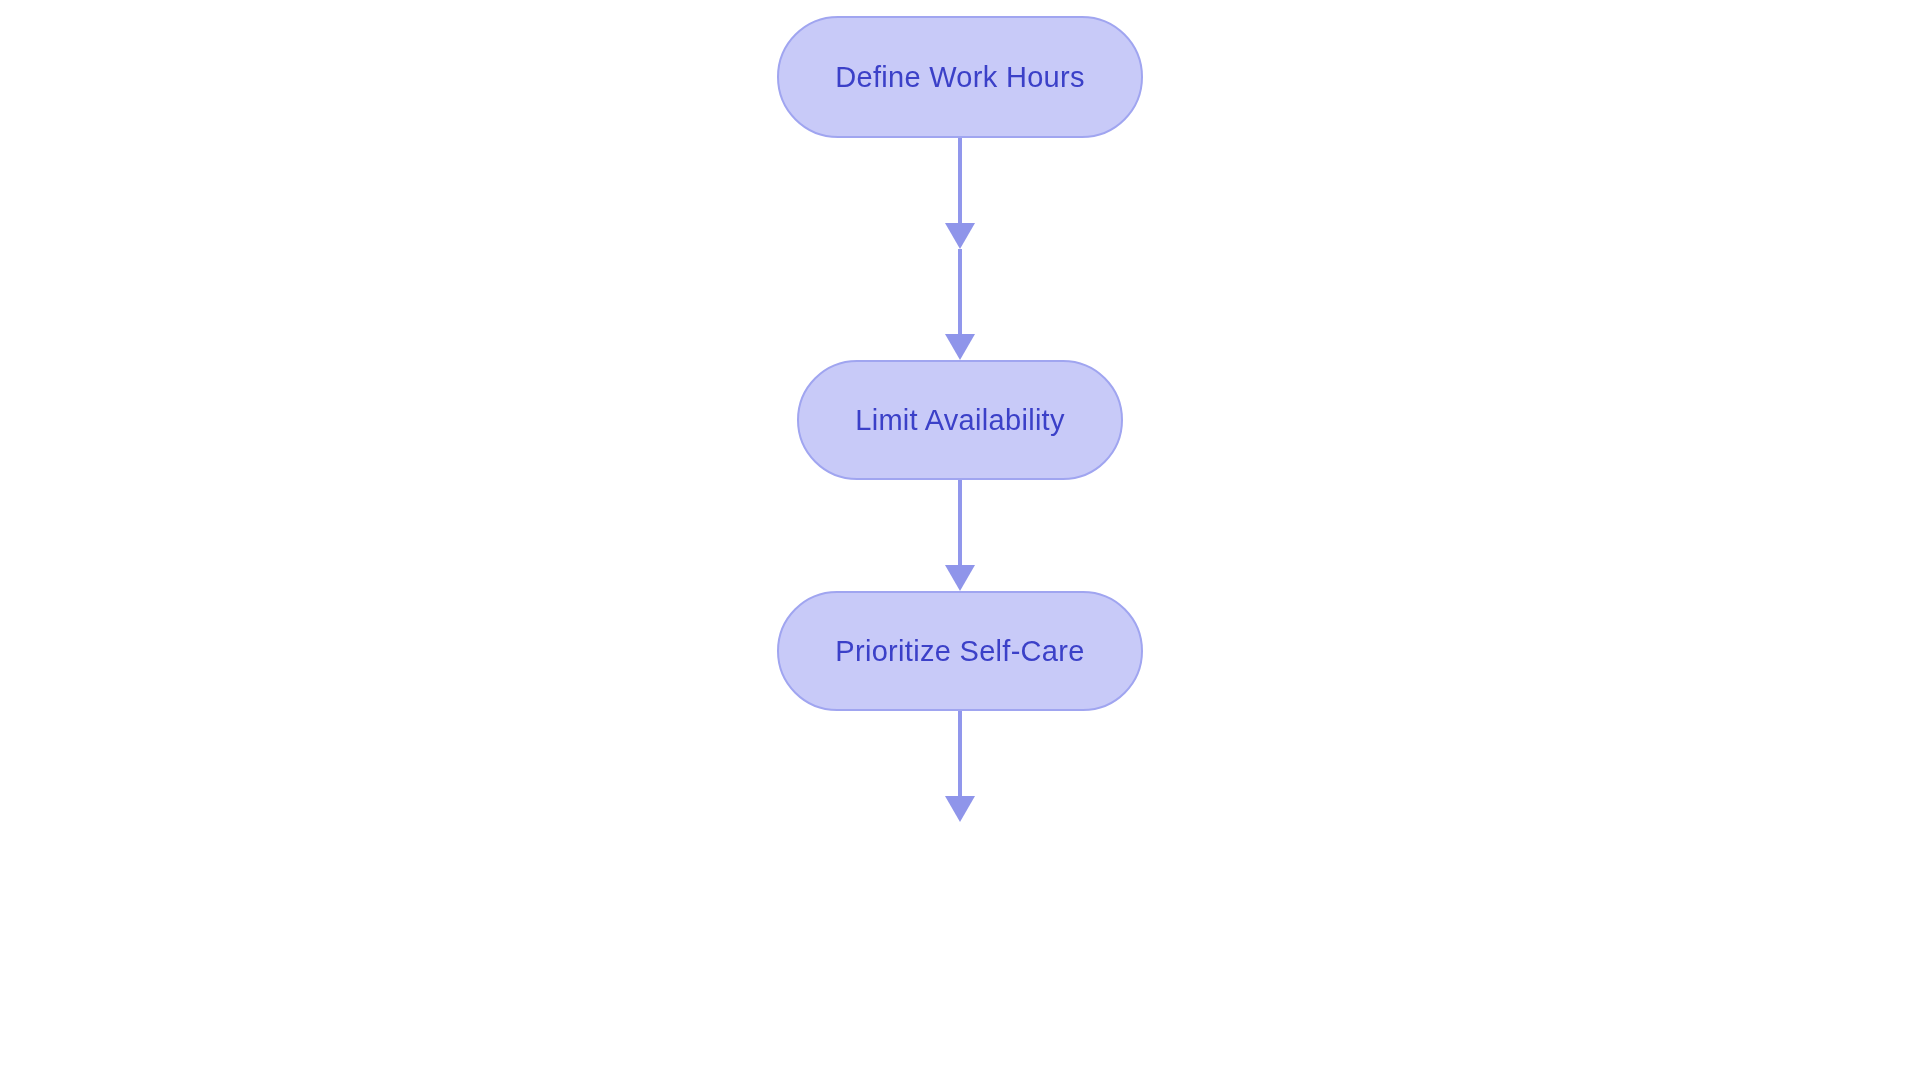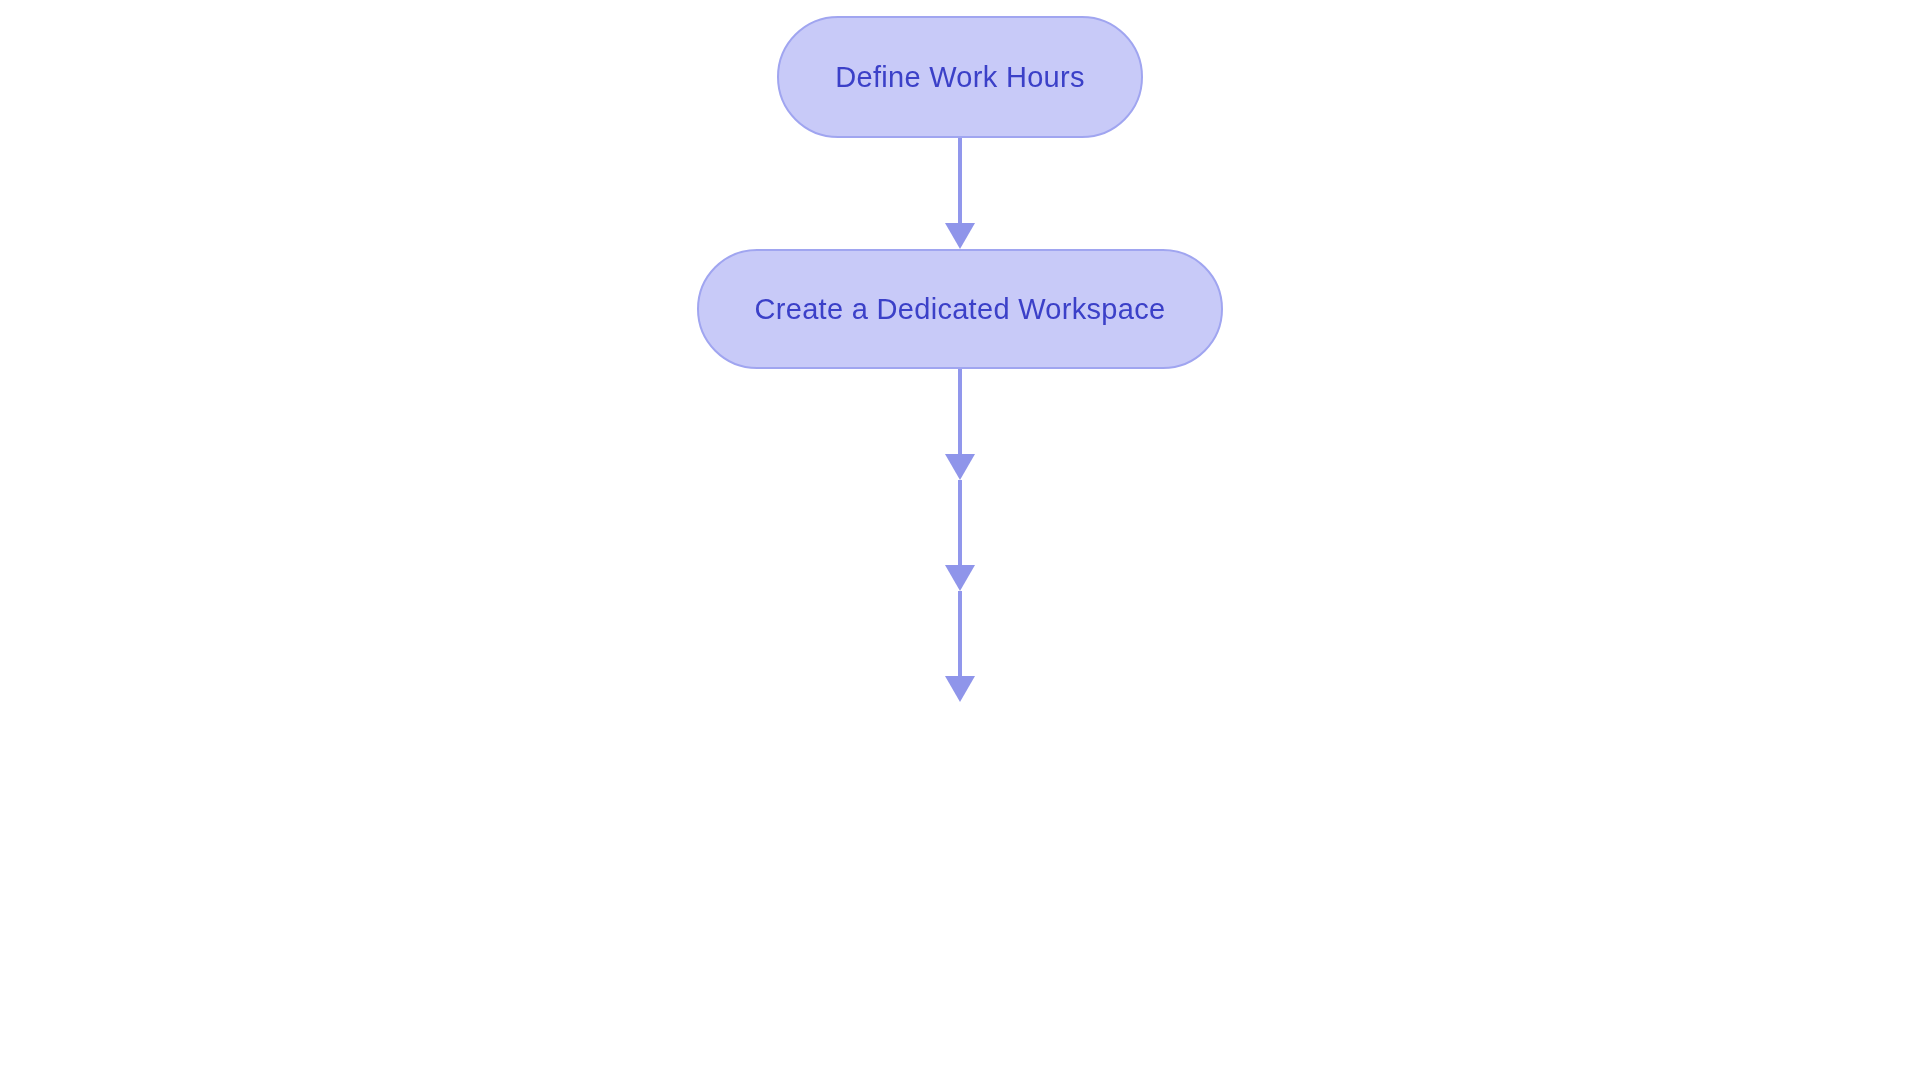--- a/index.html
+++ b/index.html
@@ -72,35 +72,38 @@
 
   <div class="flow-node first">
     <span class="node-label">Define Work Hours</span>
   </div>
 
   <div class="connector">
     <div class="connector-line"></div>
     <div class="connector-head"></div>
   </div>
 
+
+  <div class="connector">
+    <div class="connector-line"></div>
+    <div class="connector-head"></div>
+  </div>
+
   <div class="flow-node">
-    <span class="node-label">Create a Dedicated Workspace</span>
+    <span class="node-label">Limit Availability</span>
   </div>
 
   <div class="connector">
     <div class="connector-line"></div>
     <div class="connector-head"></div>
   </div>
 
-
-  <div class="connector">
-    <div class="connector-line"></div>
-    <div class="connector-head"></div>
+  <div class="flow-node">
+    <span class="node-label">Prioritize Self-Care</span>
   </div>
-
 
   <div class="connector">
     <div class="connector-line"></div>
     <div class="connector-head"></div>
   </div>
 
 
 </div>
 
 </body></html>

